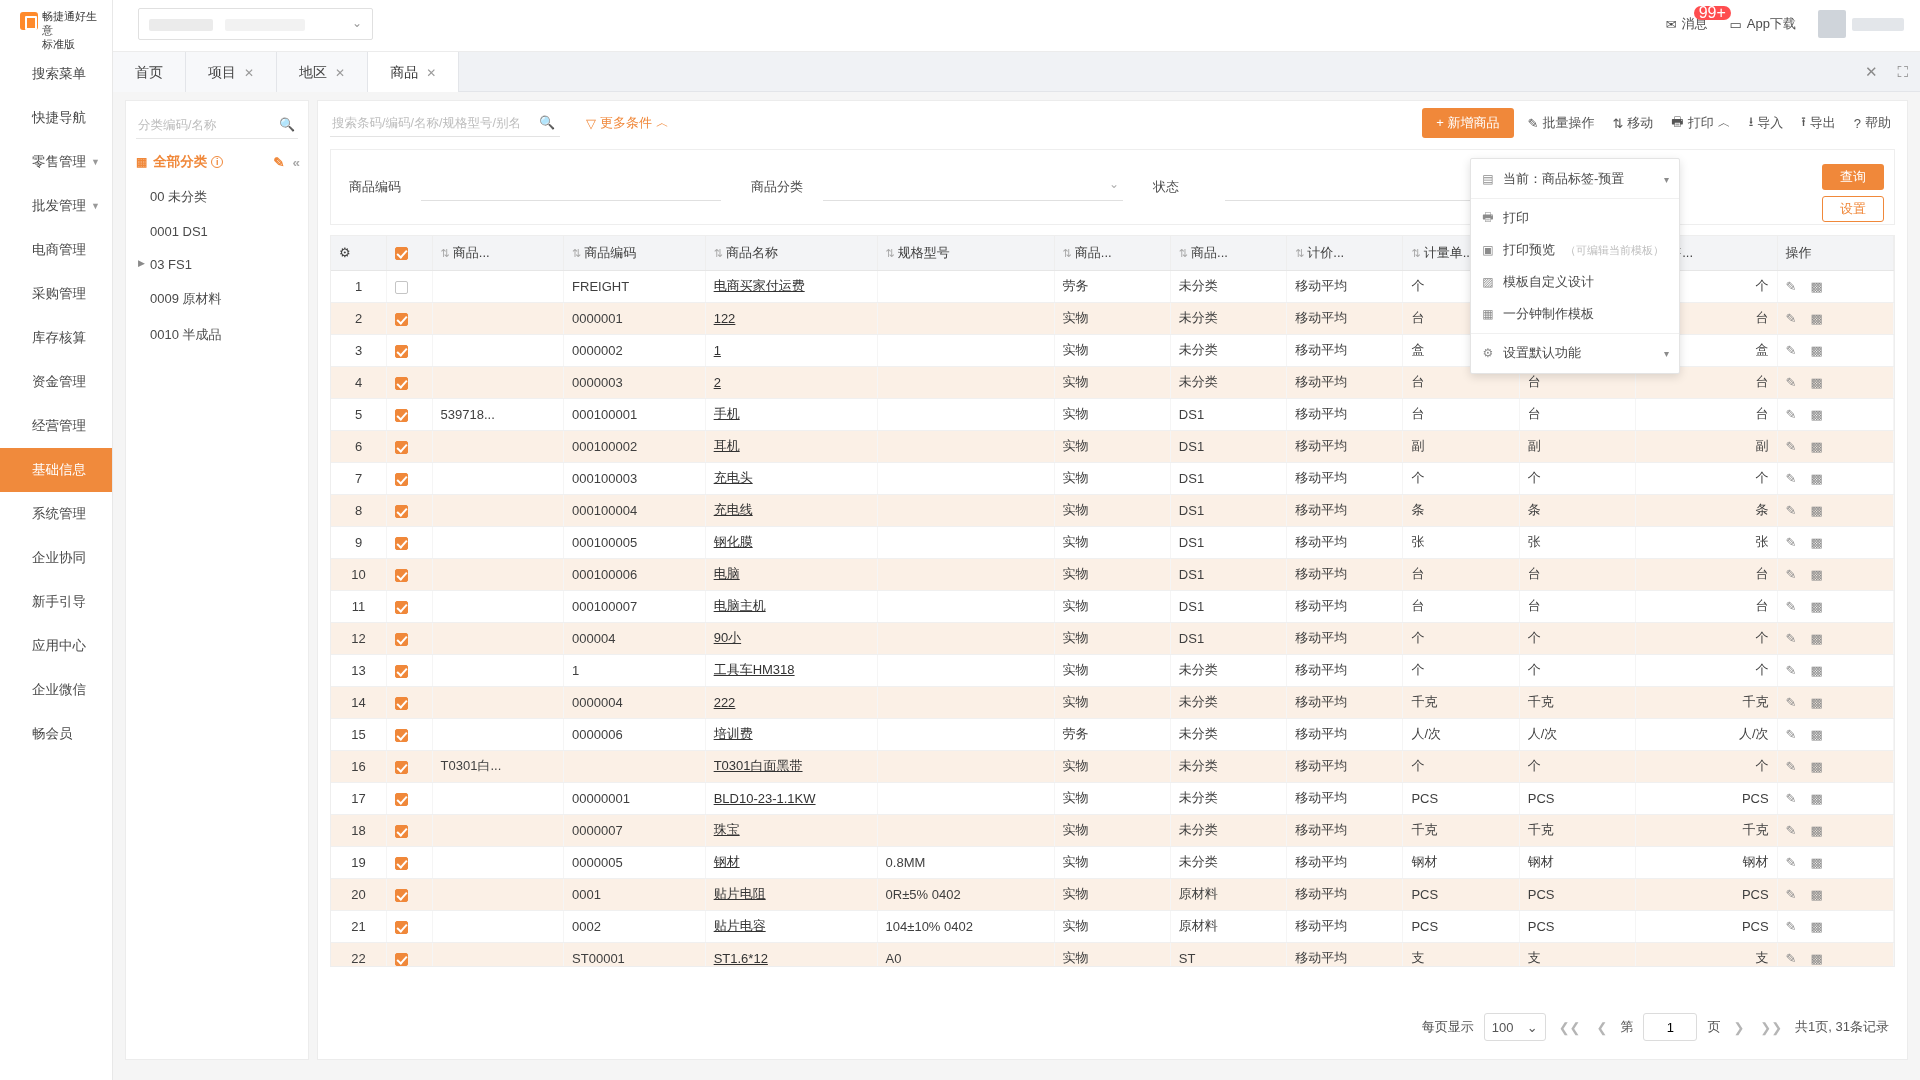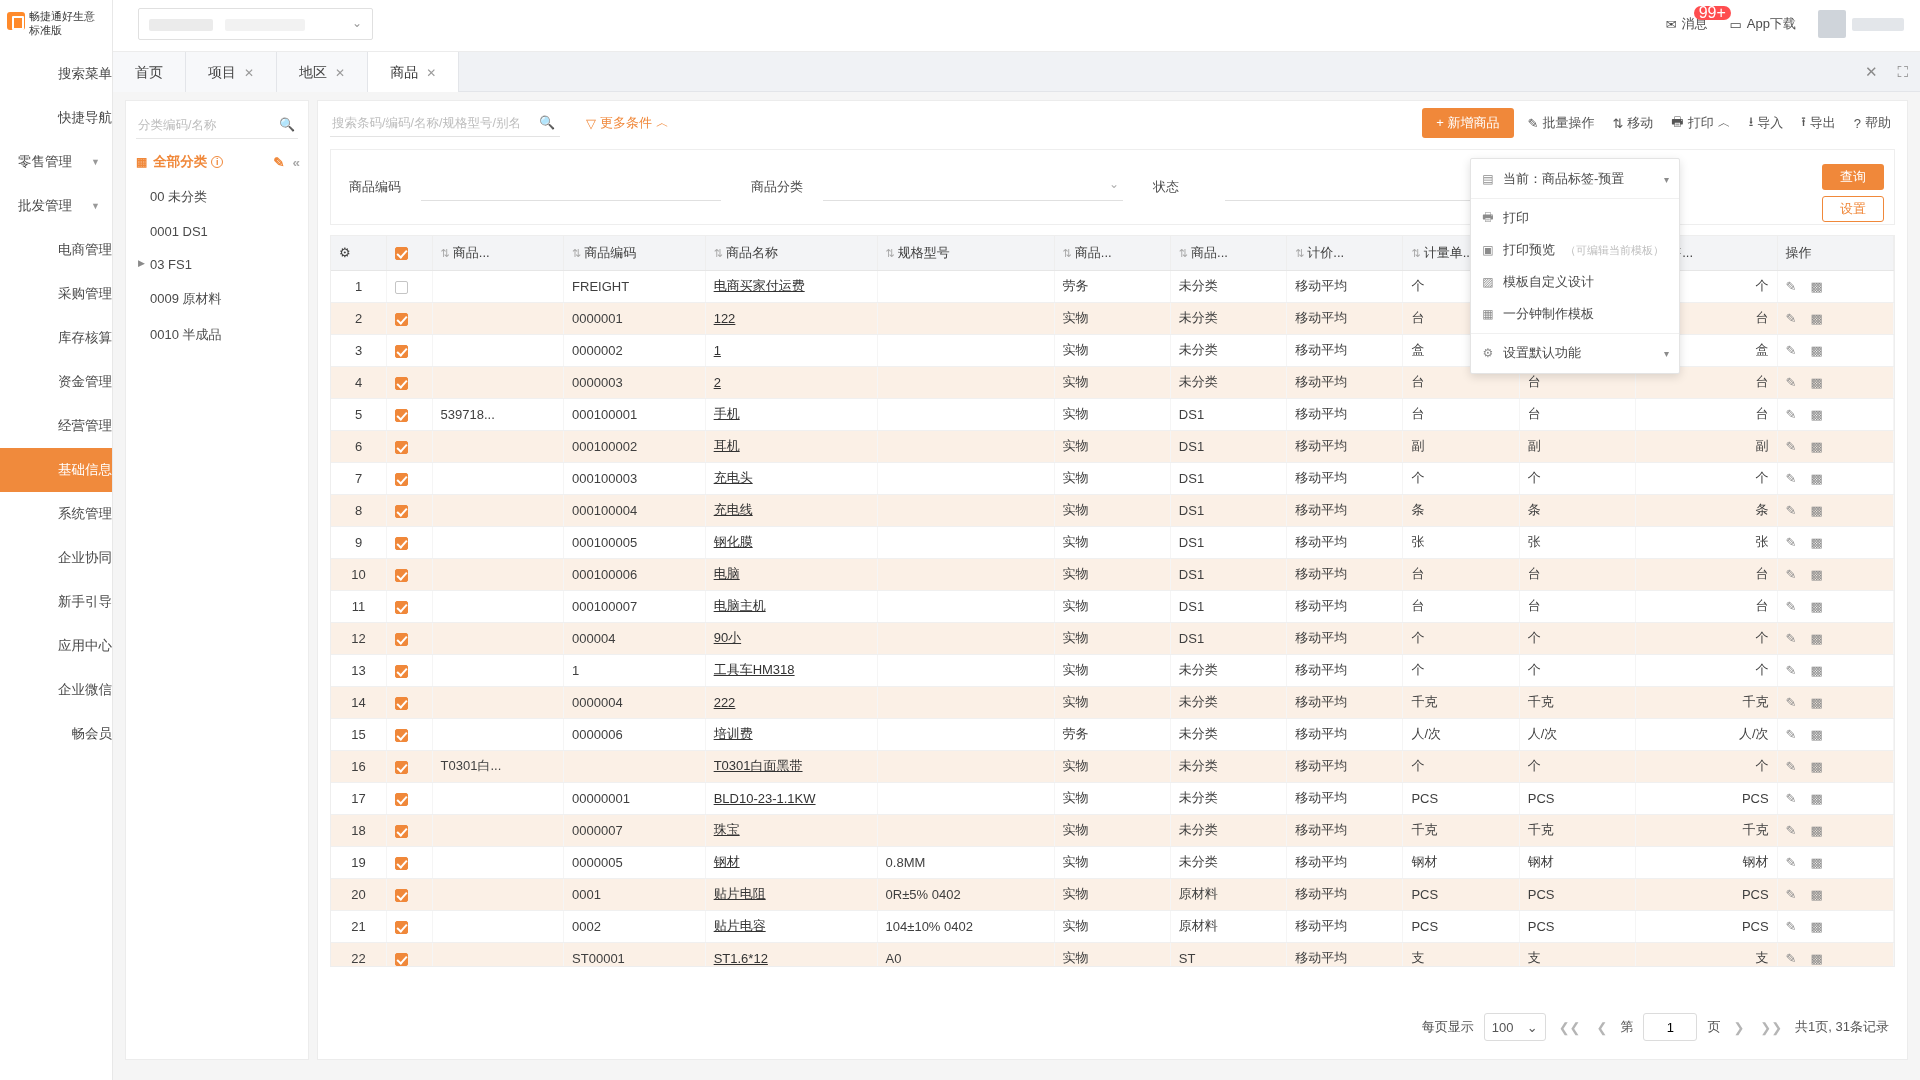--- a/index.html
+++ b/index.html
@@ -19,21 +19,21 @@
 
   
   #sidebar {
     position: absolute; left: 0; top: 0;
     width: 113px; height: 1080px;
     background: #ffffff;
     border-right: 1px solid #e8e8e8;
   }
   .brand {
     display: flex; align-items: flex-start;
-    padding: 10px 6px 6px 7px;
+    padding: 10px 6px 6px 20px;
     height: 52px;
   }
   .brand-logo {
     width: 18px; height: 18px;
     background: #ff8a2b;
     border-radius: 3px;
     position: relative;
     flex: 0 0 auto;
     margin-top: 2px;
   }
@@ -48,26 +48,25 @@
     margin-left: 4px;
     line-height: 1.25;
     color: #333;
     font-size: 11px;
   }
   .brand-text .bt1 { color: #3a3a3a; }
   .brand-text .bt2 { color: #3a3a3a; }
   .side-item {
     height: 44px;
     display: flex; align-items: center;
-    padding-left: 18px;
+    padding-left: 32px;
     color: #4a4a4a;
     font-size: 13.5px;
     cursor: pointer;
     position: relative;
-    justify-content: flex-end;
   }
   .side-item .caret {
     margin-left: auto; margin-right: 12px;
     color: #999; font-size: 9px;
   }
   .side-item.active {
     background: #f08a3c;
     color: #ffffff;
   }
 

